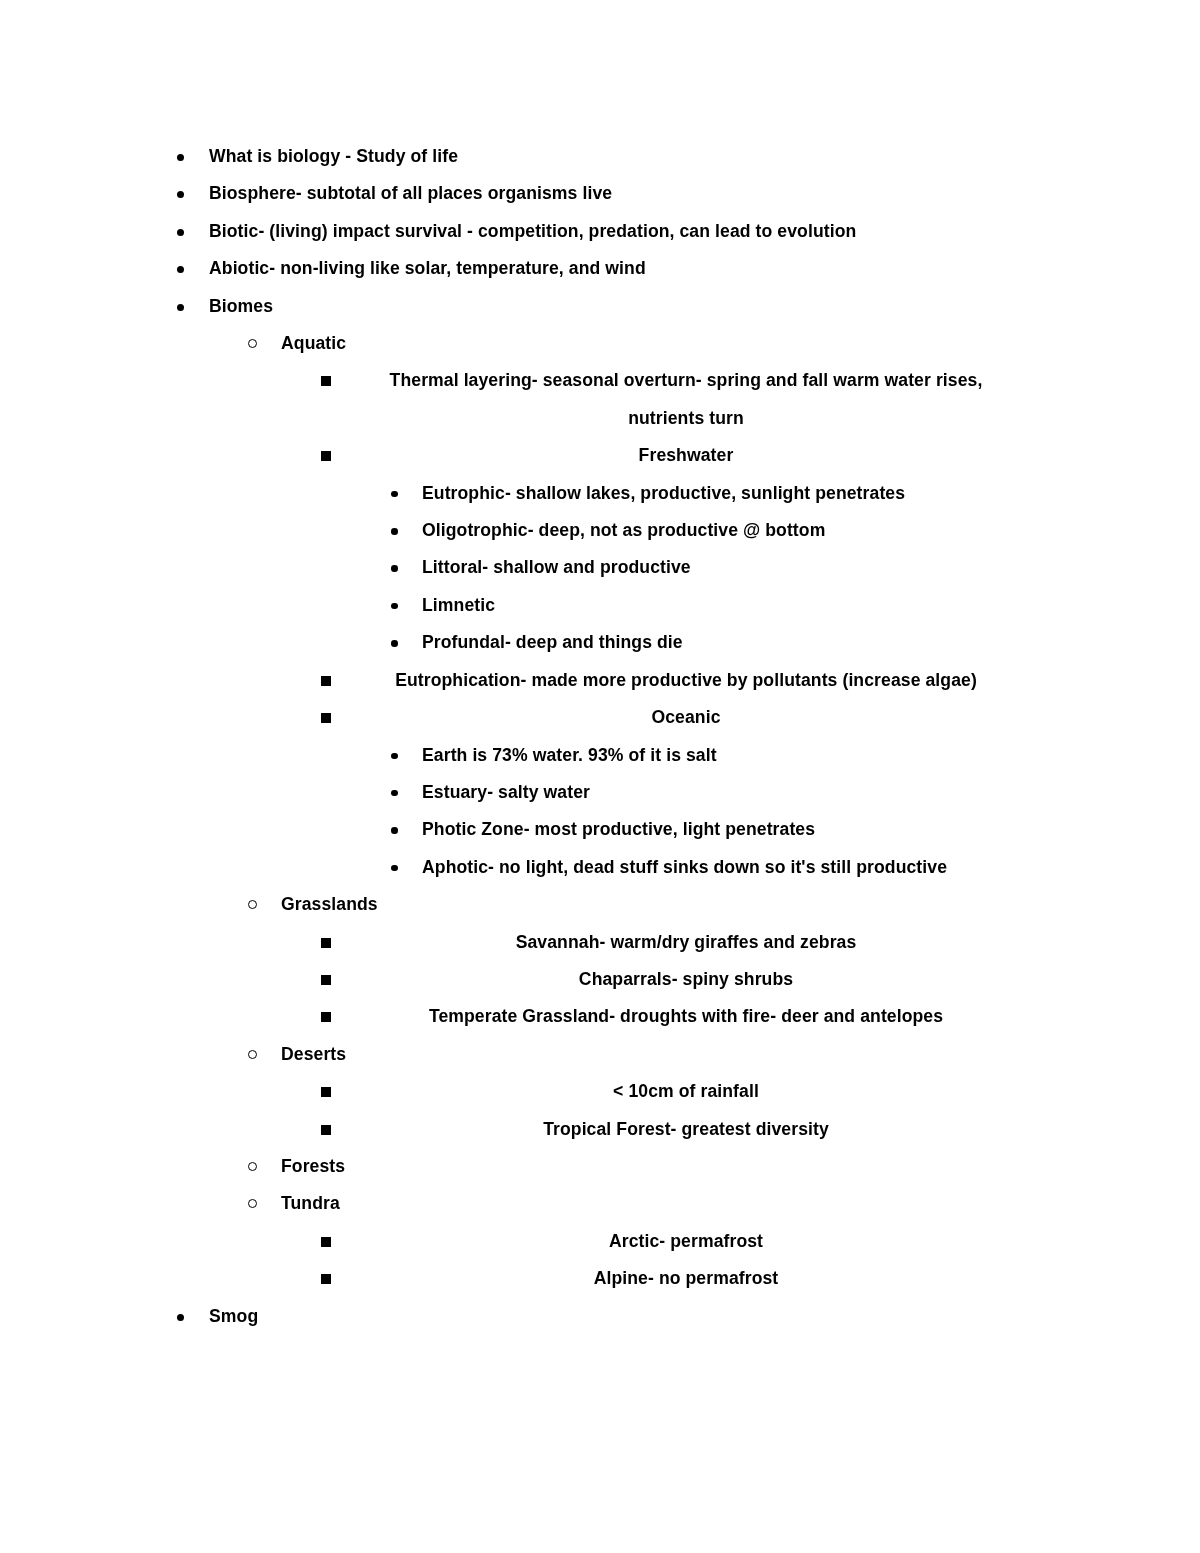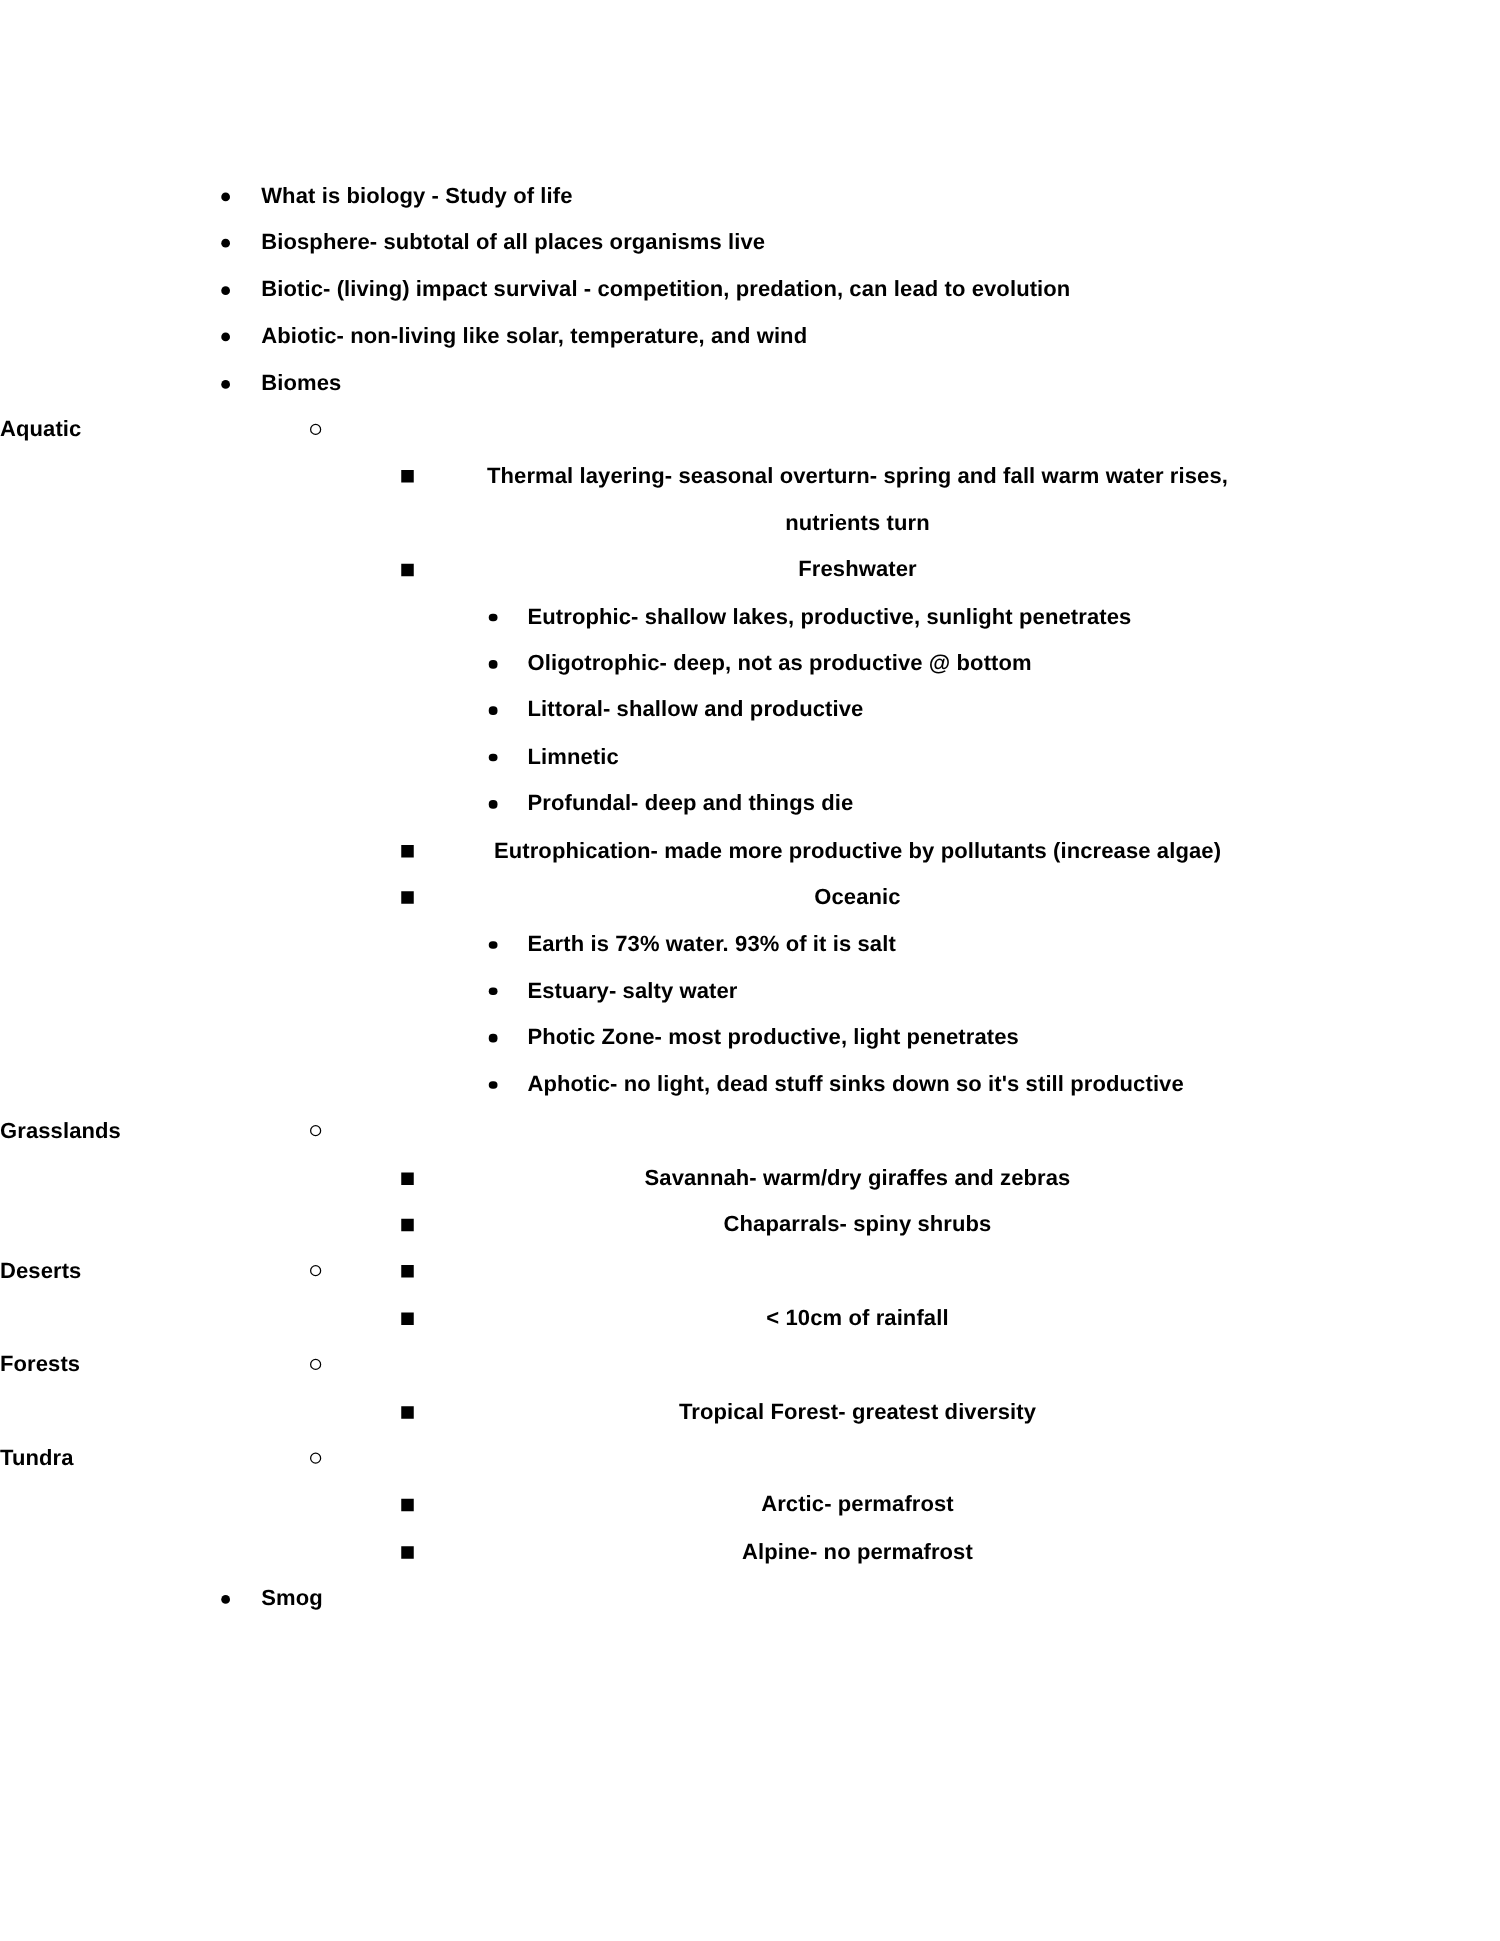--- a/index.html
+++ b/index.html
@@ -60,21 +60,21 @@
     left: 177px;
     top: 16px;
     width: 7px;
     height: 7px;
     border-radius: 50%;
     background: #000000;
   }
   .lvl1 > .txt { max-width: 800px; }
 
   
-  .lvl2 { }
+  .lvl2 { padding-left: 281px; }
   .lvl2 > .bullet {
     left: 248px;
     top: 14px;
     width: 7px;
     height: 7px;
     border-radius: 50%;
     border: 1.4px solid #000000;
     background: transparent;
     box-sizing: content-box;
   }
@@ -192,36 +192,37 @@
       <div class="item lvl3">
         <span class="bullet"></span>
         <span class="txt">Savannah- warm/dry giraffes and zebras</span>
       </div>
       <div class="item lvl3">
         <span class="bullet"></span>
         <span class="txt">Chaparrals- spiny shrubs</span>
       </div>
       <div class="item lvl3">
         <span class="bullet"></span>
+        <span class="txt">Temperate Grassland- droughts with fire- deer and antelopes</span>
       </div>
       <div class="item lvl2">
         <span class="bullet"></span>
         <span class="txt">Deserts</span>
       </div>
       <div class="item lvl3">
         <span class="bullet"></span>
         <span class="txt">&lt; 10cm of rainfall</span>
       </div>
+      <div class="item lvl3">
+        <span class="bullet"></span>
+        <span class="txt">Tropical Forest- greatest diversity</span>
+      </div>
       <div class="item lvl2">
         <span class="bullet"></span>
         <span class="txt">Forests</span>
-      </div>
-      <div class="item lvl3">
-        <span class="bullet"></span>
-        <span class="txt">Tropical Forest- greatest diversity</span>
       </div>
       <div class="item lvl2">
         <span class="bullet"></span>
         <span class="txt">Tundra</span>
       </div>
       <div class="item lvl3">
         <span class="bullet"></span>
         <span class="txt">Arctic- permafrost</span>
       </div>
       <div class="item lvl3">

